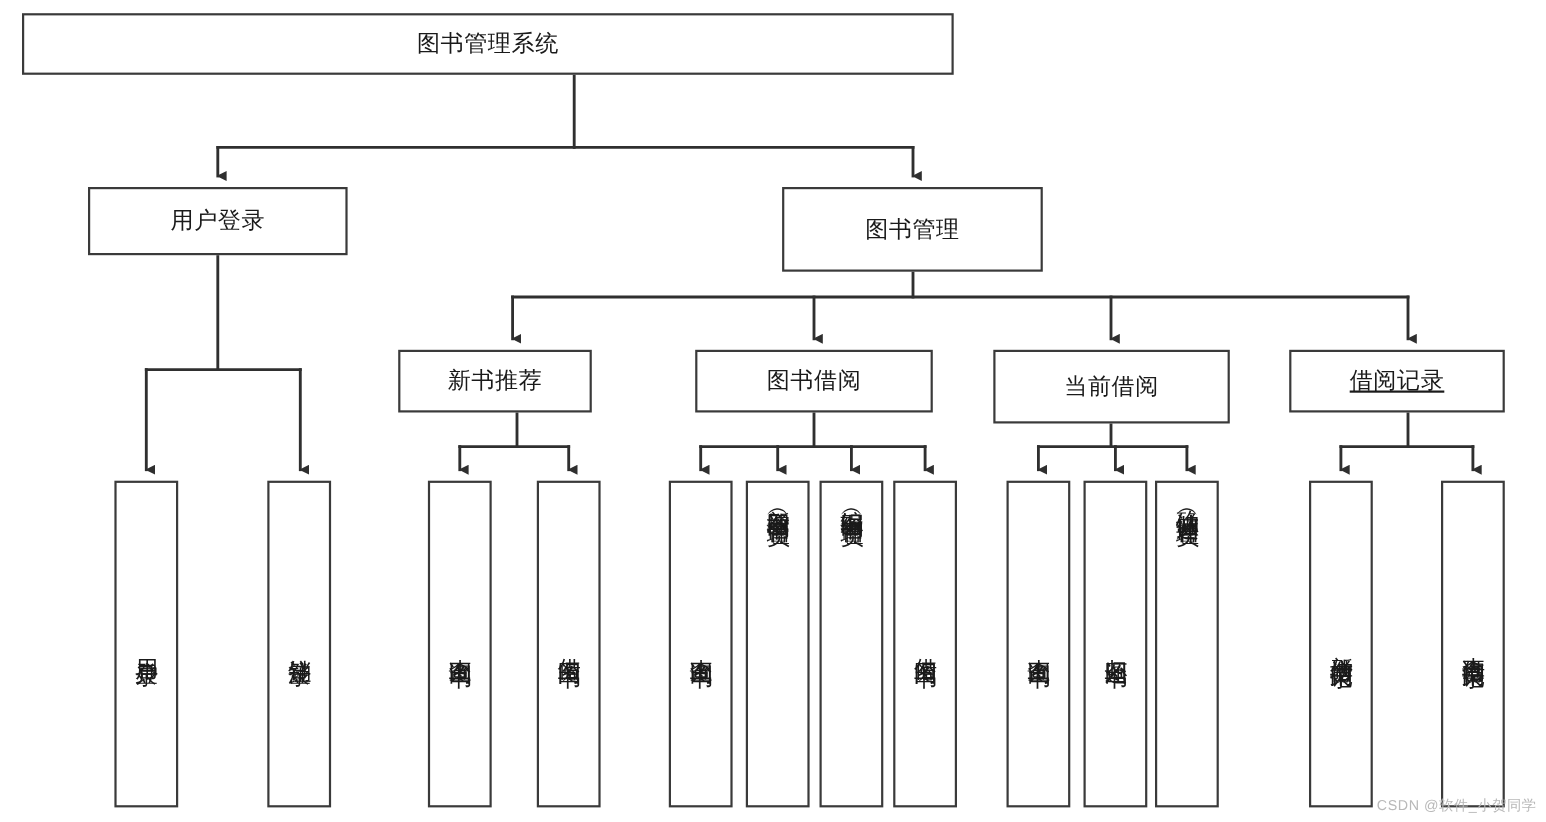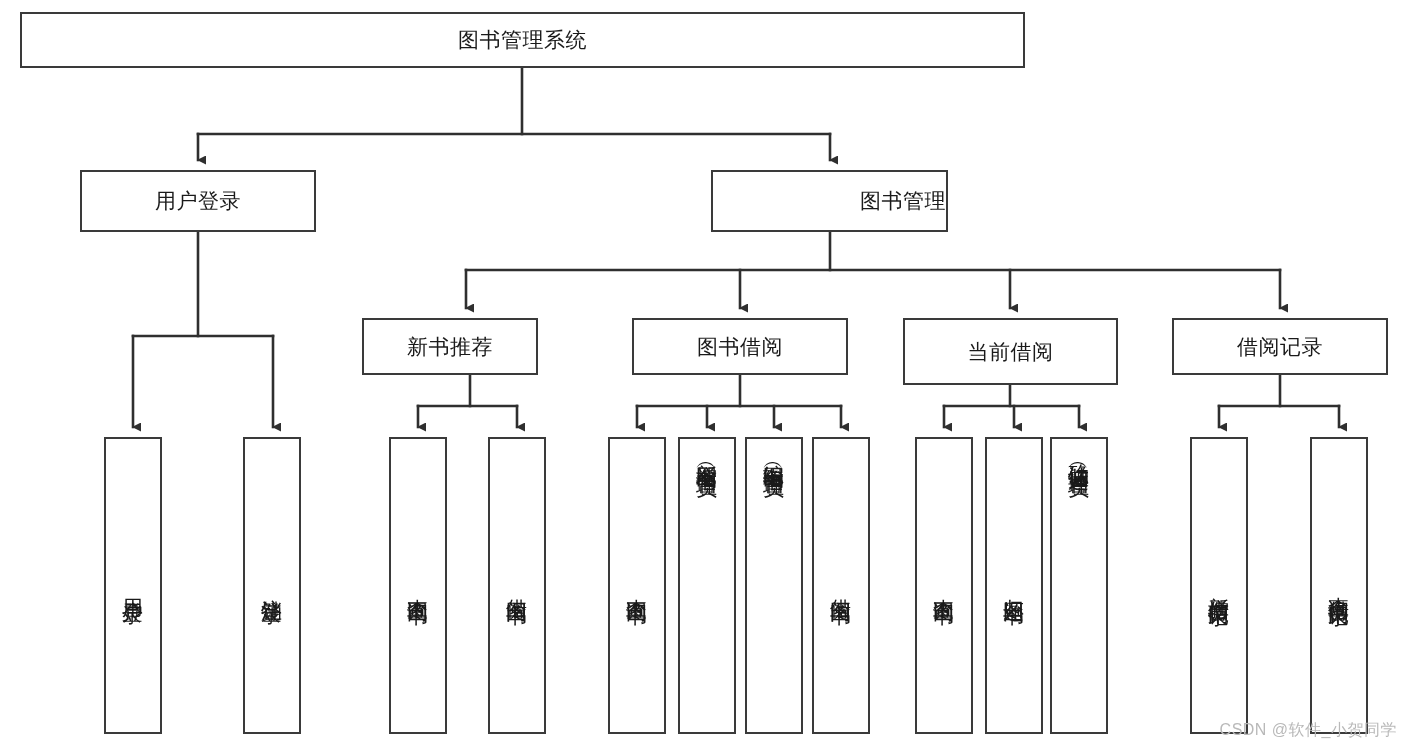--- a/index.html
+++ b/index.html
@@ -57,21 +57,21 @@
     white-space: nowrap;
   }
   .node-v.align-mid {
     align-items: center;
     padding-top: 0;
   }
   #watermark {
     position: absolute;
     right: 8px;
     bottom: 6px;
-    font-size: 16px;
+    font-size: 13px;
     color: #b9b9b9;
     white-space: nowrap;
     letter-spacing: 0.5px;
   }
 </style>
 </head>
 <body>
 
 <div id="diagram-root">
 
@@ -118,41 +118,41 @@
       <path d="M1014,406 L1014,427" marker-end="url(#arrow)"></path>
       <path d="M1079,406 L1079,427" marker-end="url(#arrow)"></path>
 
       <path d="M1280,375 L1280,406"></path>
       <path d="M1219,406 L1339,406"></path>
       <path d="M1219,406 L1219,427" marker-end="url(#arrow)"></path>
       <path d="M1339,406 L1339,427" marker-end="url(#arrow)"></path>
     </g>
   </svg>
 
-  <div class="node node-h" style="left:20px; top:12px; width:1005px; height:56px;">
+  <div class="node node-h" style="left:20px; top:12px; width:847px; height:56px;">
     <span class="label">图书管理系统</span>
   </div>
 
   <div class="node node-h" style="left:80px; top:170px; width:236px; height:62px;">
     <span class="label">用户登录</span>
   </div>
-  <div class="node node-h" style="left:711px; top:170px; width:237px; height:62px;justify-content:flex-end;">
+  <div class="node node-h" style="left:711px; top:170px; width:237px; height:77px;">
     <span class="label">图书管理</span>
   </div>
 
   <div class="node node-h" style="left:362px; top:318px; width:176px; height:57px;">
     <span class="label">新书推荐</span>
   </div>
   <div class="node node-h" style="left:632px; top:318px; width:216px; height:57px;">
     <span class="label">图书借阅</span>
   </div>
   <div class="node node-h" style="left:903px; top:318px; width:215px; height:67px;">
     <span class="label">当前借阅</span>
   </div>
-  <div class="node node-h" style="left:1172px; top:318px; width:216px; height:57px;">
+  <div class="node node-h" style="left:1172px; top:318px; width:196px; height:57px;text-decoration:underline;">
     <span class="label">借阅记录</span>
   </div>
 
   <div class="node node-v align-mid" style="left:104px; top:437px; width:58px; height:297px;">
     <span class="label">用户登录</span>
   </div>
   <div class="node node-v align-mid" style="left:243px; top:437px; width:58px; height:297px;">
     <span class="label">注销登录</span>
   </div>
 

